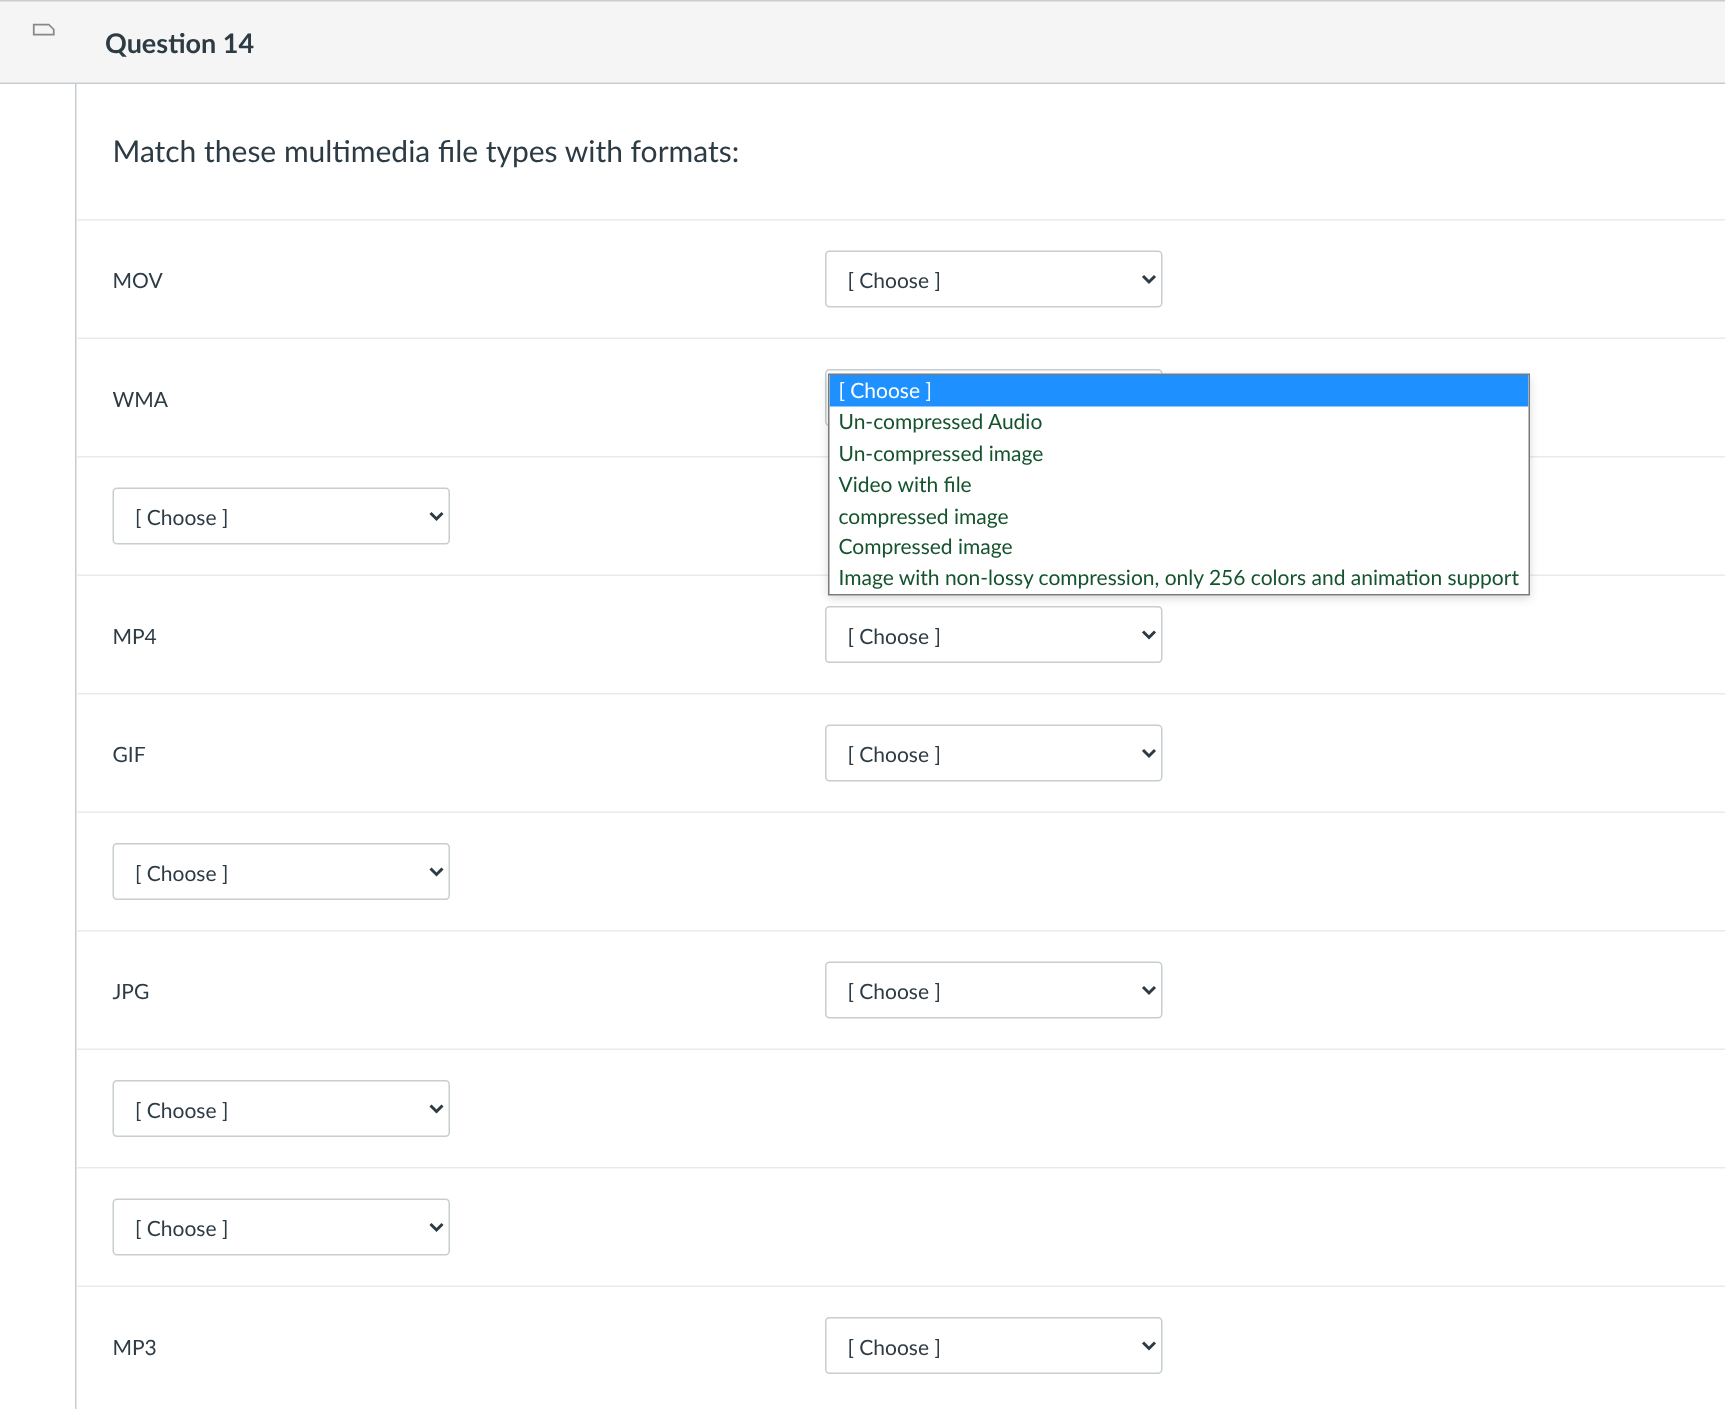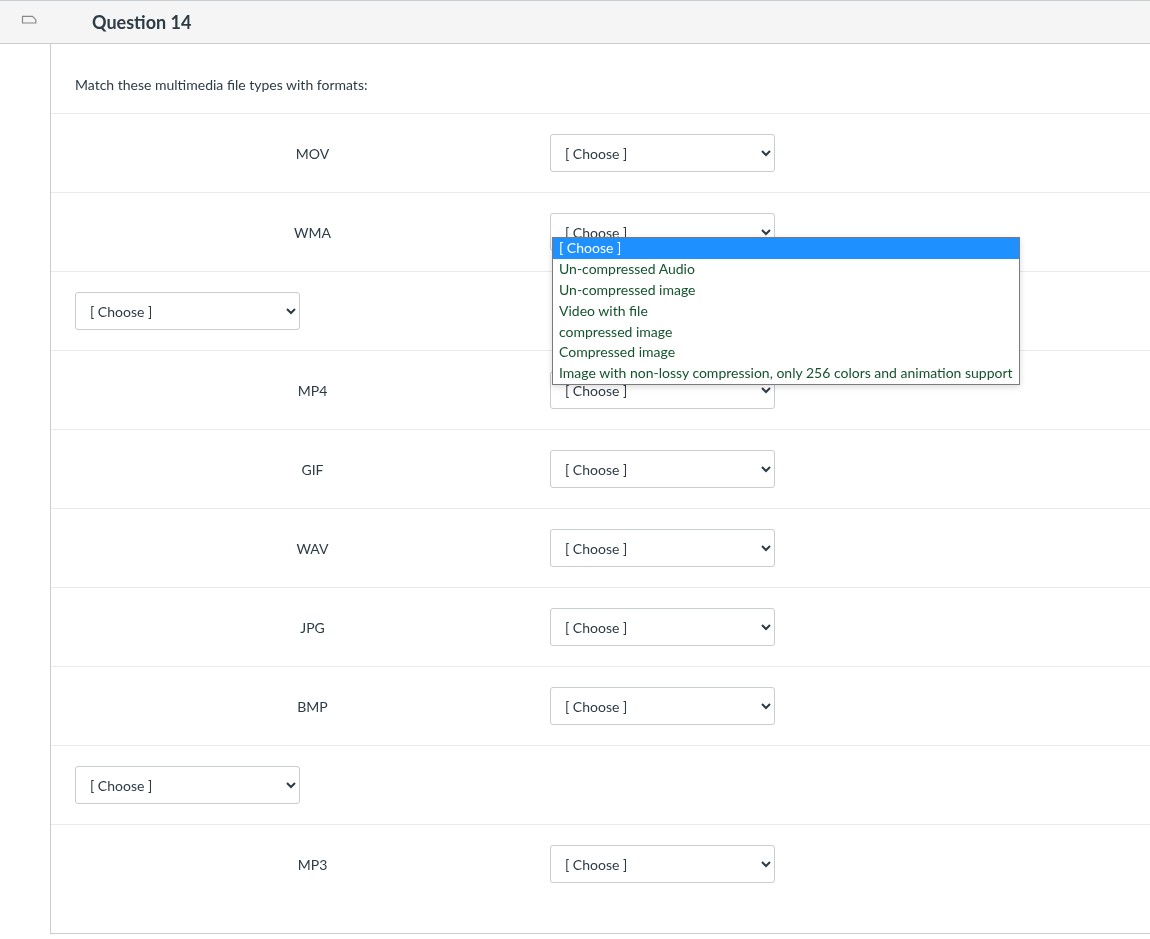--- a/index.html
+++ b/index.html
@@ -13,24 +13,24 @@
   }
   .page {
     width: 1150px;
     min-height: 939px;
     position: relative;
   }
   .question-header {
     background: #F5F5F5;
     border-top: 1px solid #C7CDD1;
     border-bottom: 1px solid #C7CDD1;
-    height: 44px;
+    height: 56px;
     display: flex;
     align-items: center;
-    padding-left: 92px;
+    padding-left: 70px;
     position: relative;
   }
   .bookmark-icon {
     position: absolute;
     left: 20px;
     top: 12px;
     color: #888;
   }
   .bookmark-icon svg {
     width: 20px;
@@ -47,41 +47,40 @@
   .question-body {
     margin-left: 50px;
     border-left: 1px solid #C7CDD1;
     border-bottom: 1px solid #C7CDD1;
     padding: 30px 0 30px 0;
     min-height: 870px;
     position: relative;
   }
   .prompt {
     padding: 0 24px;
-    margin-bottom: 18px;
-    font-size: 14px;
+    margin-bottom: 30px;
+    font-size: 20px;
     line-height: 1.5;
   }
   .prompt p {
     margin: 0 0 12px 0;
   }
   .match-row {
     padding: 20px 24px;
     border-top: 1px solid #E8EAEC;
     display: flex;
     align-items: center;
   }
   .match-row:last-child {
     border-bottom: 1px solid #E8EAEC;
   }
   .match-label {
     flex: 0 0 475px;
     font-size: 14px;
     color: #2D3B45;
-    text-align: center;
   }
   select.match-select {
     appearance: auto;
     width: 225px;
     height: 38px;
     border: 1px solid #C7CDD1;
     border-radius: 3px;
     background: #fff;
     padding: 6px 10px;
     font-size: 14px;
@@ -157,35 +156,33 @@
     </div>
 
     <div class="match-row">
       <div class="match-label">GIF</div>
       <select class="match-select">
         <option>[ Choose ]</option>
       </select>
     </div>
 
     <div class="match-row">
-      <div class="match-label">WAV</div>
       <select class="match-select">
         <option>[ Choose ]</option>
       </select>
     </div>
 
     <div class="match-row">
       <div class="match-label">JPG</div>
       <select class="match-select">
         <option>[ Choose ]</option>
       </select>
     </div>
 
     <div class="match-row">
-      <div class="match-label">BMP</div>
       <select class="match-select">
         <option>[ Choose ]</option>
       </select>
     </div>
 
     <div class="match-row">
       <select class="match-select">
         <option>[ Choose ]</option>
       </select>
     </div>

